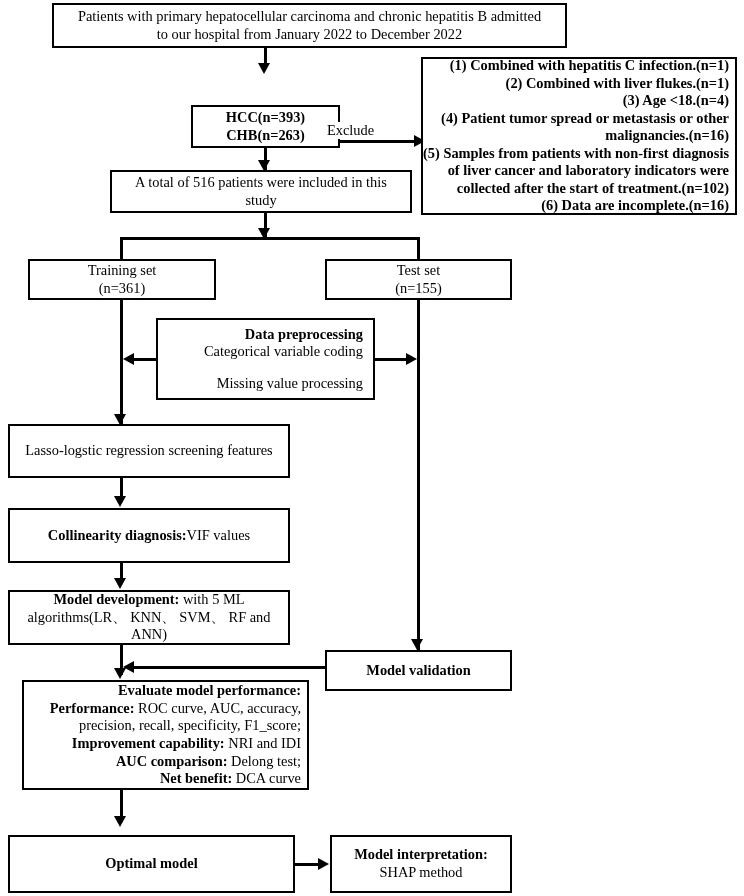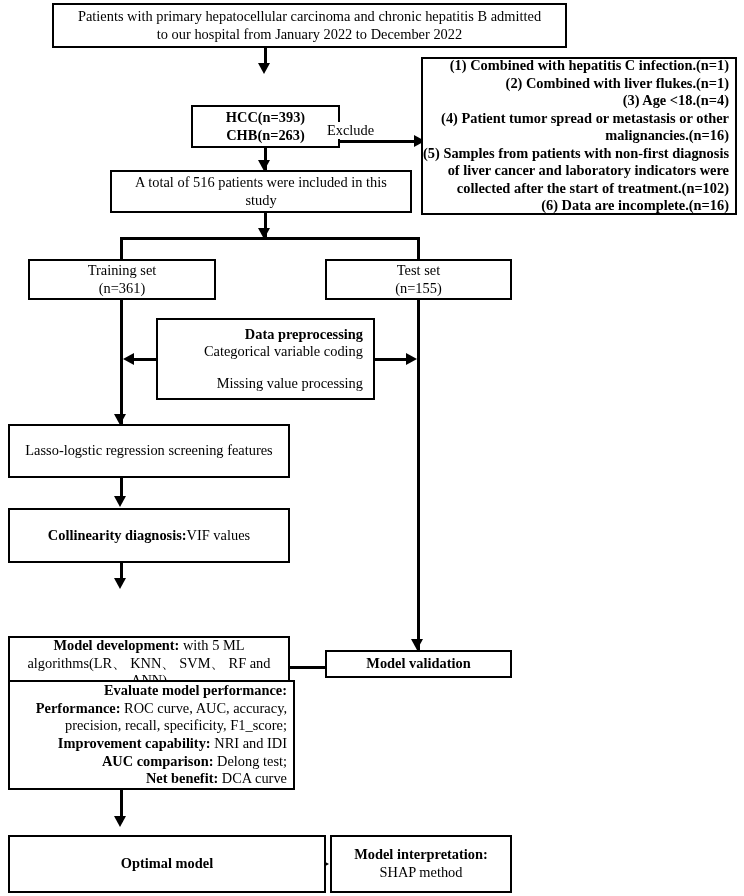--- a/index.html
+++ b/index.html
@@ -163,40 +163,40 @@
   </div>
 
   <div class="box center" style="left:8px; top:424px; width:282px; height:54px;">
     <div class="line">Lasso-logstic regression screening features</div>
   </div>
 
   <div class="box center" style="left:8px; top:508px; width:282px; height:55px;">
     <div class="line"><span class="b">Collinearity diagnosis:</span><span>VIF values</span></div>
   </div>
 
-  <div class="box center" style="left:8px; top:590px; width:282px; height:55px;margin-top:46px;">
+  <div class="box center" style="left:8px; top:590px; width:282px; height:55px;">
     <div class="line"><span class="b">Model development:</span><span> with 5 ML</span></div>
     <div class="line">algorithms(LR、 KNN、 SVM、 RF and</div>
     <div class="line">ANN)</div>
   </div>
 
-  <div class="box center" style="left:325px; top:650px; width:187px; height:28px;">
+  <div class="box center" style="left:325px; top:650px; width:187px; height:41px;">
     <div class="line b">Model validation</div>
   </div>
 
-  <div class="box left" style="left:8px; top:680px; width:287px; height:110px; padding:4px 6px;">
+  <div class="box left" style="left:22px; top:680px; width:287px; height:110px; padding:4px 6px;">
     <div class="line b">Evaluate model performance:</div>
     <div class="line" style="padding-left:8px;"><span class="b">Performance:</span><span> ROC curve, AUC, accuracy,</span></div>
     <div class="line">precision, recall, specificity, F1_score;</div>
     <div class="line" style="padding-left:8px;"><span class="b">Improvement capability:</span><span> NRI and IDI</span></div>
     <div class="line"><span class="b">AUC comparison:</span><span> Delong test;</span></div>
     <div class="line"><span class="b">Net benefit:</span><span> DCA curve</span></div>
   </div>
 
-  <div class="box center" style="left:8px; top:835px; width:318px; height:58px;">
+  <div class="box center" style="left:8px; top:835px; width:287px; height:58px;">
     <div class="line b">Optimal model</div>
   </div>
 
   <div class="box center" style="left:330px; top:835px; width:182px; height:58px;">
     <div class="line b">Model interpretation:</div>
     <div class="line">SHAP method</div>
   </div>
 
 </div>
 

